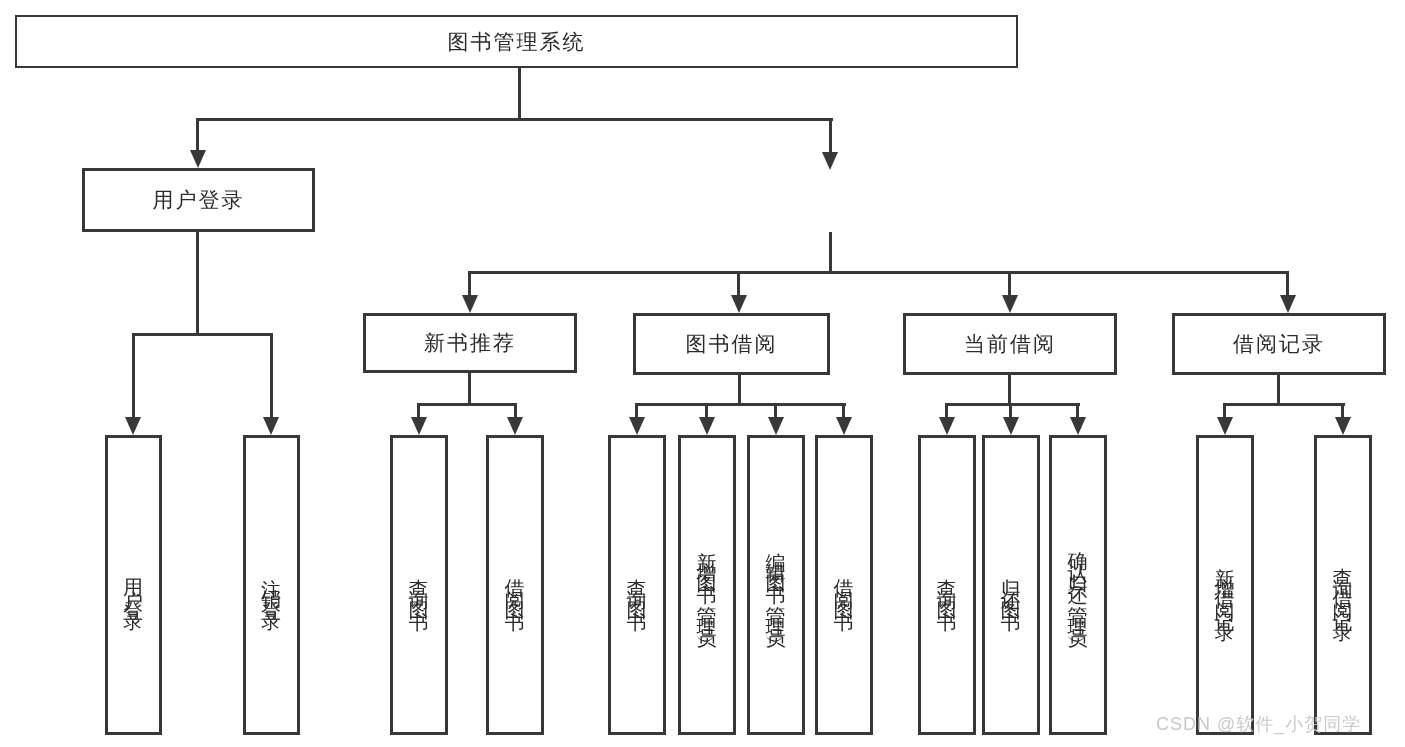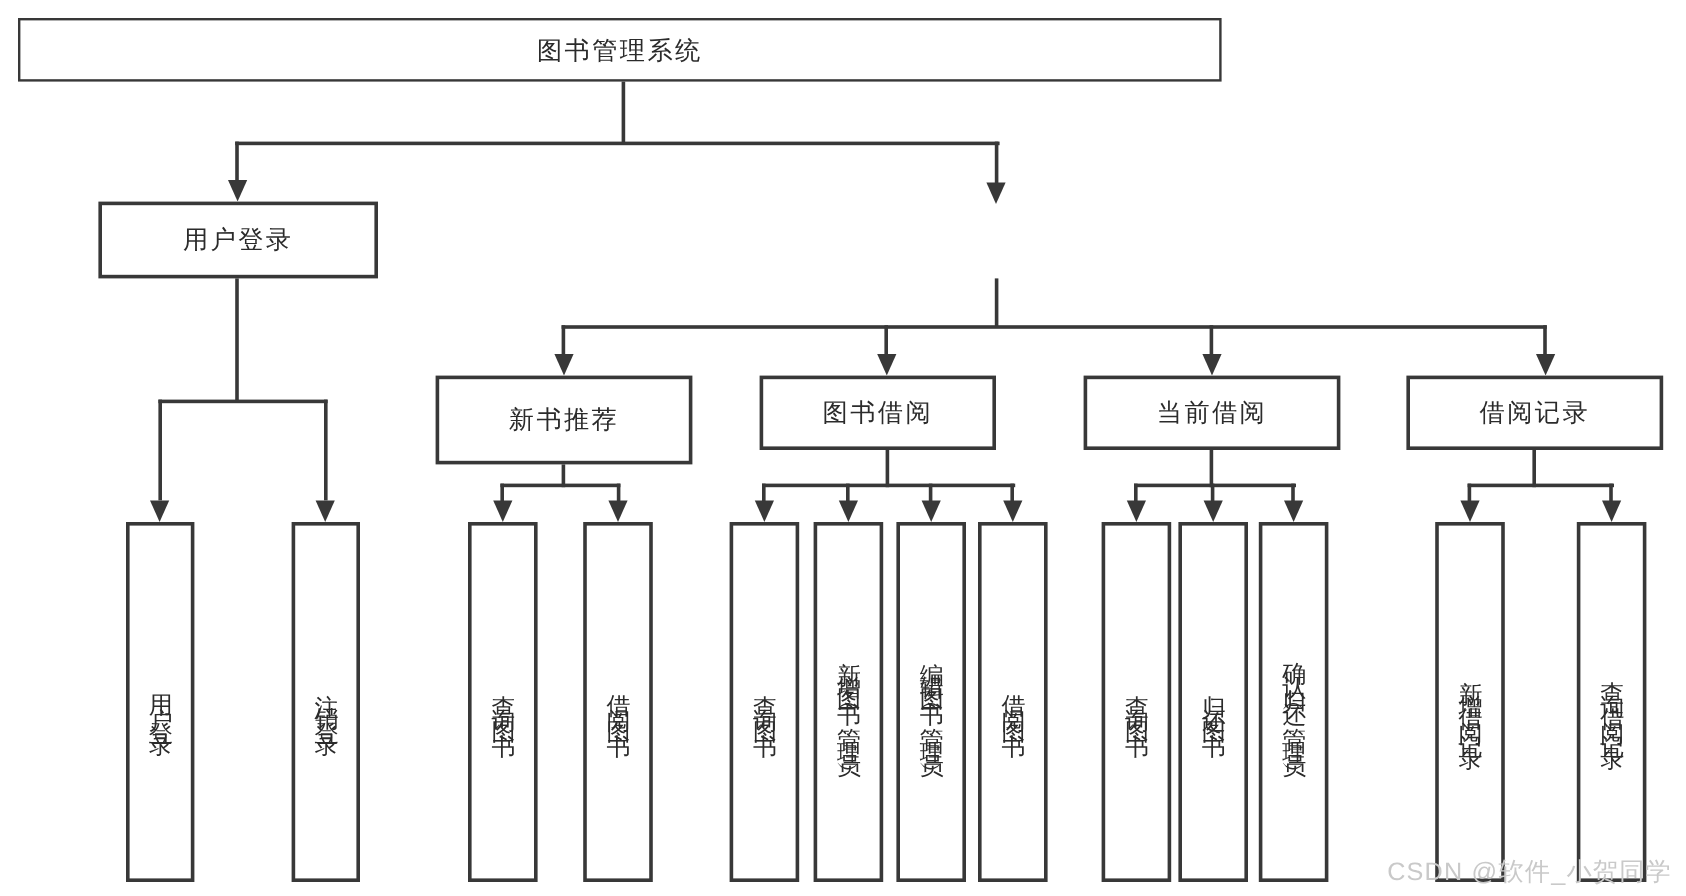--- a/index.html
+++ b/index.html
@@ -18,21 +18,21 @@
     font-size:20px;letter-spacing:11px;line-height:1;white-space:nowrap;
   }
   .line{position:absolute;background:#383838;z-index:1;}
   .arrow{
     position:absolute;width:0;height:0;z-index:1;
     border-left:8px solid transparent;border-right:8px solid transparent;
     border-top:18px solid #383838;
   }
   .watermark{
     position:absolute;left:1156px;top:712px;z-index:3;
-    font-size:21px;color:#c9c9c9;letter-spacing:1px;white-space:nowrap;text-align:right;
+    font-size:18px;color:#c9c9c9;letter-spacing:1px;white-space:nowrap;text-align:right;
   }
 </style>
 </head>
 <body>
 
 <div class="stage">
 
   <div class="box root" style="left:15px;top:15px;width:1003px;height:53px">
     <span class="hlabel">图书管理系统</span>
   </div>
@@ -59,21 +59,21 @@
   <div class="line" style="left:468px;top:271px;width:821px;height:3px"></div>
   <div class="line" style="left:468px;top:271px;width:3px;height:24px"></div>
   <div class="line" style="left:737px;top:271px;width:3px;height:24px"></div>
   <div class="line" style="left:1008px;top:271px;width:3px;height:24px"></div>
   <div class="line" style="left:1286px;top:271px;width:3px;height:24px"></div>
   <div class="arrow" style="left:462px;top:295px"></div>
   <div class="arrow" style="left:731px;top:295px"></div>
   <div class="arrow" style="left:1002px;top:295px"></div>
   <div class="arrow" style="left:1280px;top:295px"></div>
 
-  <div class="box" style="left:363px;top:313px;width:214px;height:74px">
+  <div class="box" style="left:363px;top:313px;width:214px;height:60px">
     <span class="hlabel">新书推荐</span>
   </div>
   <div class="box" style="left:633px;top:313px;width:197px;height:62px">
     <span class="hlabel">图书借阅</span>
   </div>
   <div class="box" style="left:903px;top:313px;width:214px;height:62px">
     <span class="hlabel">当前借阅</span>
   </div>
   <div class="box" style="left:1172px;top:313px;width:214px;height:62px">
     <span class="hlabel">借阅记录</span>

